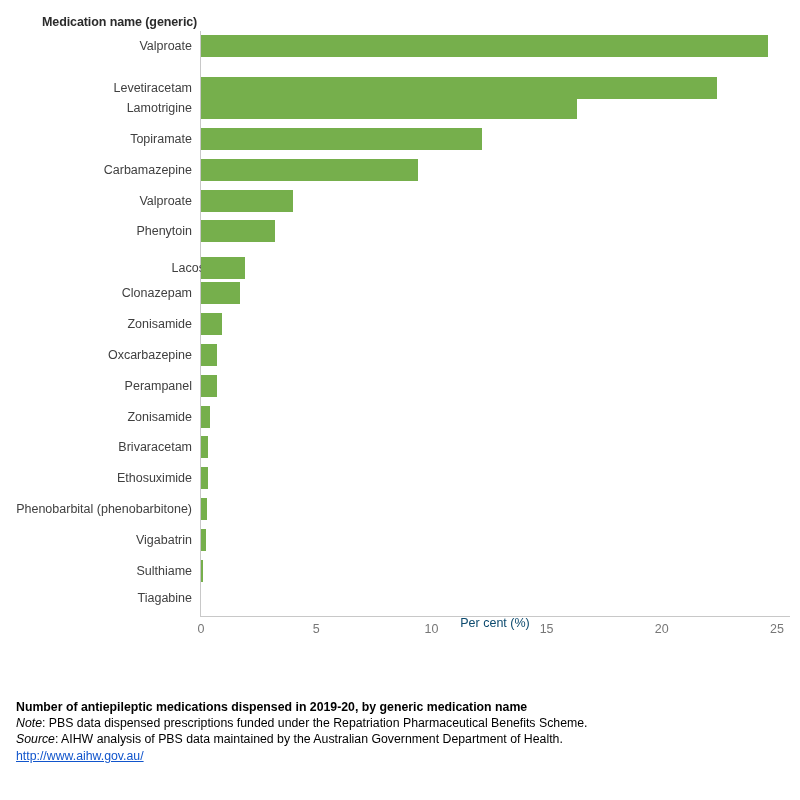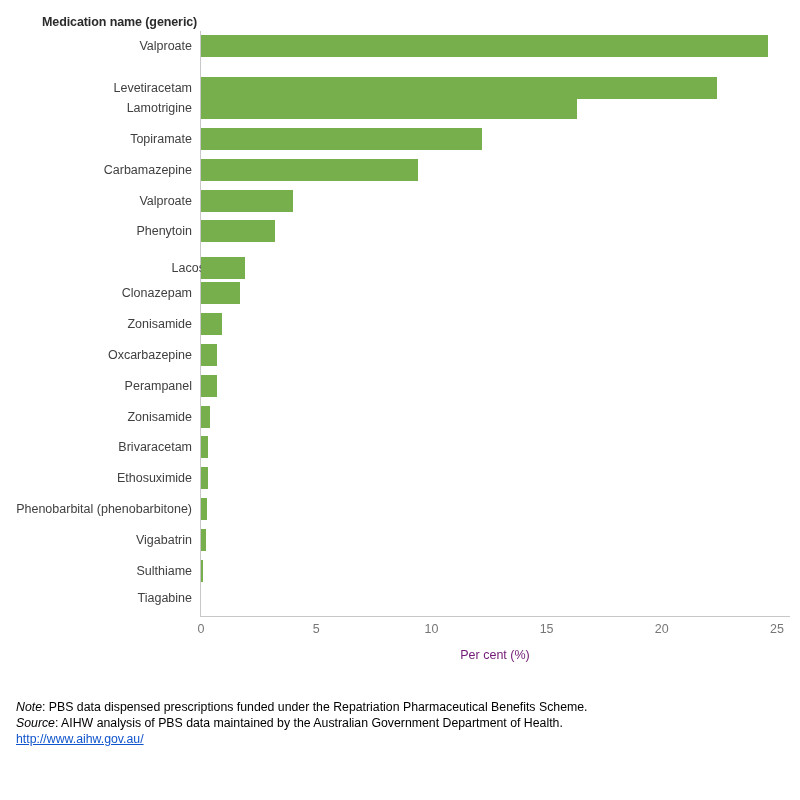--- a/index.html
+++ b/index.html
@@ -92,24 +92,24 @@
     position: absolute;
     top: 622px;
     font-size: 12.5px;
     color: #777777;
     transform: translateX(-50%);
     white-space: nowrap;
   }
   #x-axis-title-inner {
     position: absolute;
     left: 495px;
-    top: 648px;
+    top: 616px;
     transform: translateX(-50%);
     font-size: 12.5px;
-    color: #701a75;
+    color: #0c4a6e;
     white-space: nowrap;
   }
 
   
   #figure-footer {
     position: absolute;
     left: 16px;
     top: 699px;
     width: 770px;
     font-family: "Liberation Sans", sans-serif;
@@ -224,18 +224,19 @@
       <div class="x-tick-label" style="left: 316.2px;">5</div>
       <div class="x-tick-label" style="left: 431.4px;">10</div>
       <div class="x-tick-label" style="left: 546.6px;">15</div>
       <div class="x-tick-label" style="left: 661.8px;">20</div>
       <div class="x-tick-label" style="left: 777px;">25</div>
     </div>
 
   <div id="x-axis-title-inner">Per cent (%)</div>
 
   <div id="figure-footer">
+    <div id="footer-title" class="footer-line">Number of antiepileptic medications dispensed in 2019-20, by generic medication name</div>
     <div class="footer-line"><span class="lead">Note</span><span>: PBS data dispensed prescriptions funded under the Repatriation Pharmaceutical Benefits Scheme.</span></div>
     <div class="footer-line"><span class="lead">Source</span><span>: AIHW analysis of PBS data maintained by the Australian Government Department of Health.</span></div>
     <div class="footer-line"><span id="footer-link">http://www.aihw.gov.au/</span></div>
   </div>
 
 </div>
 
 </body></html>

